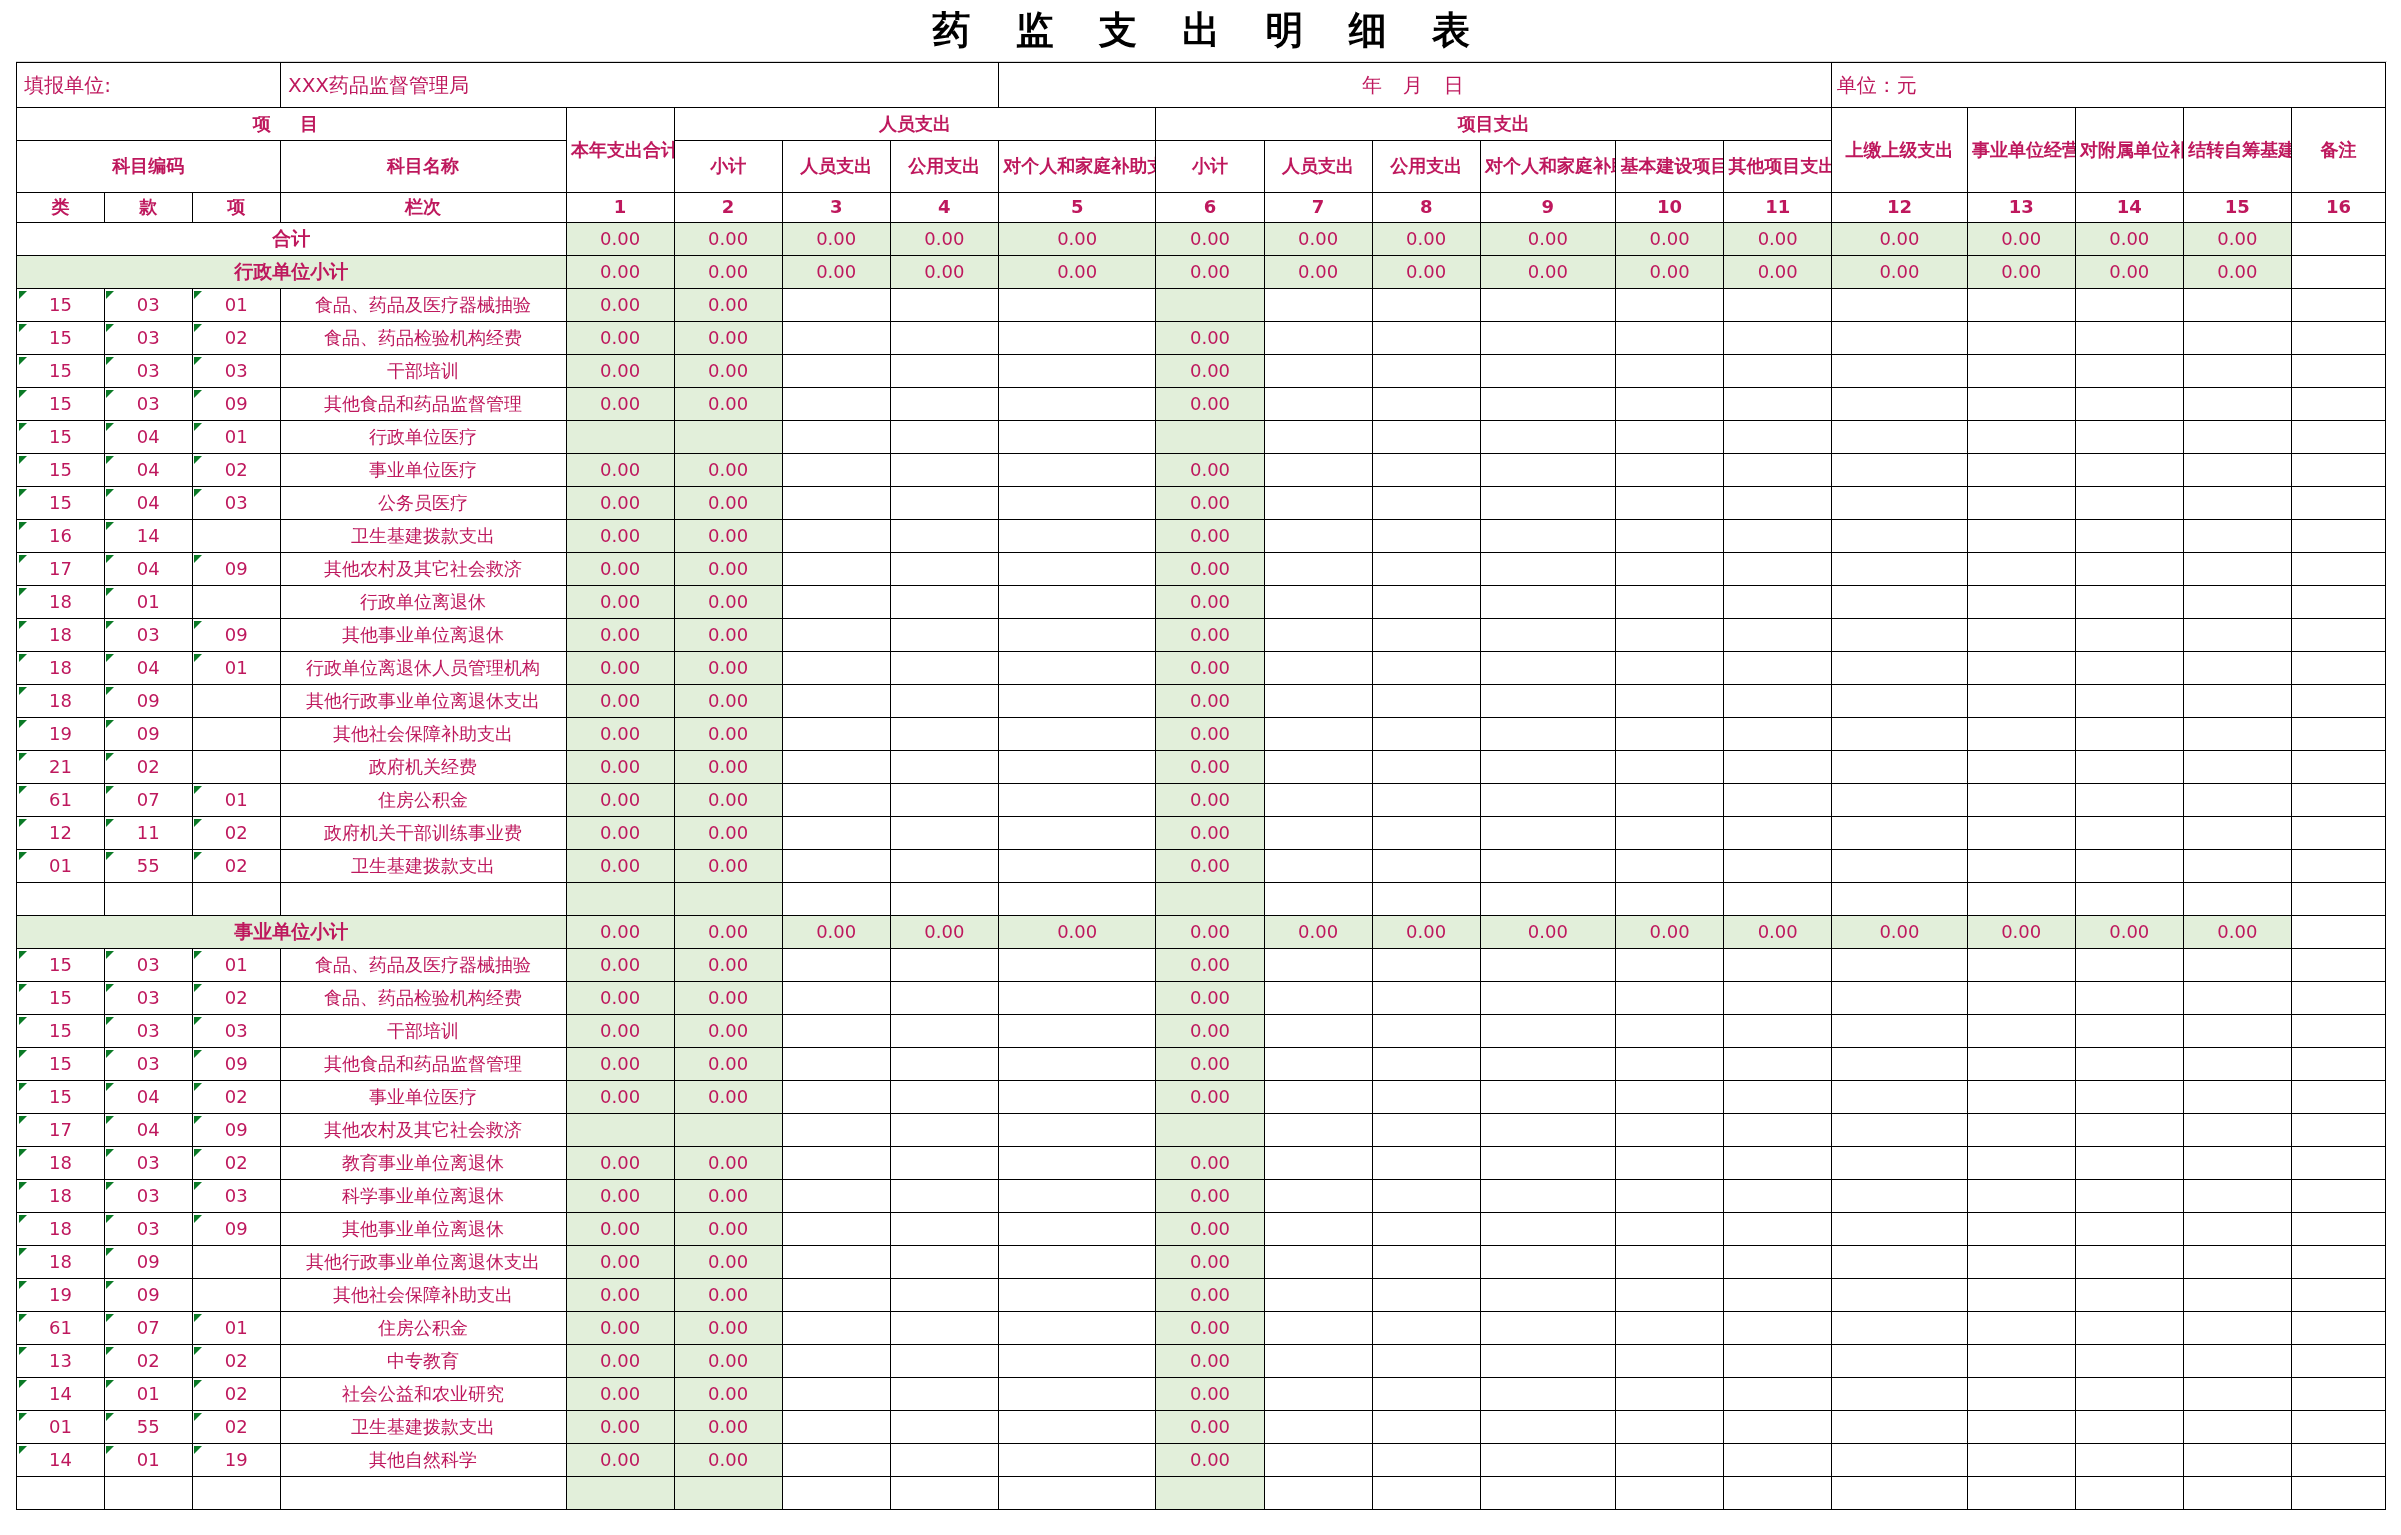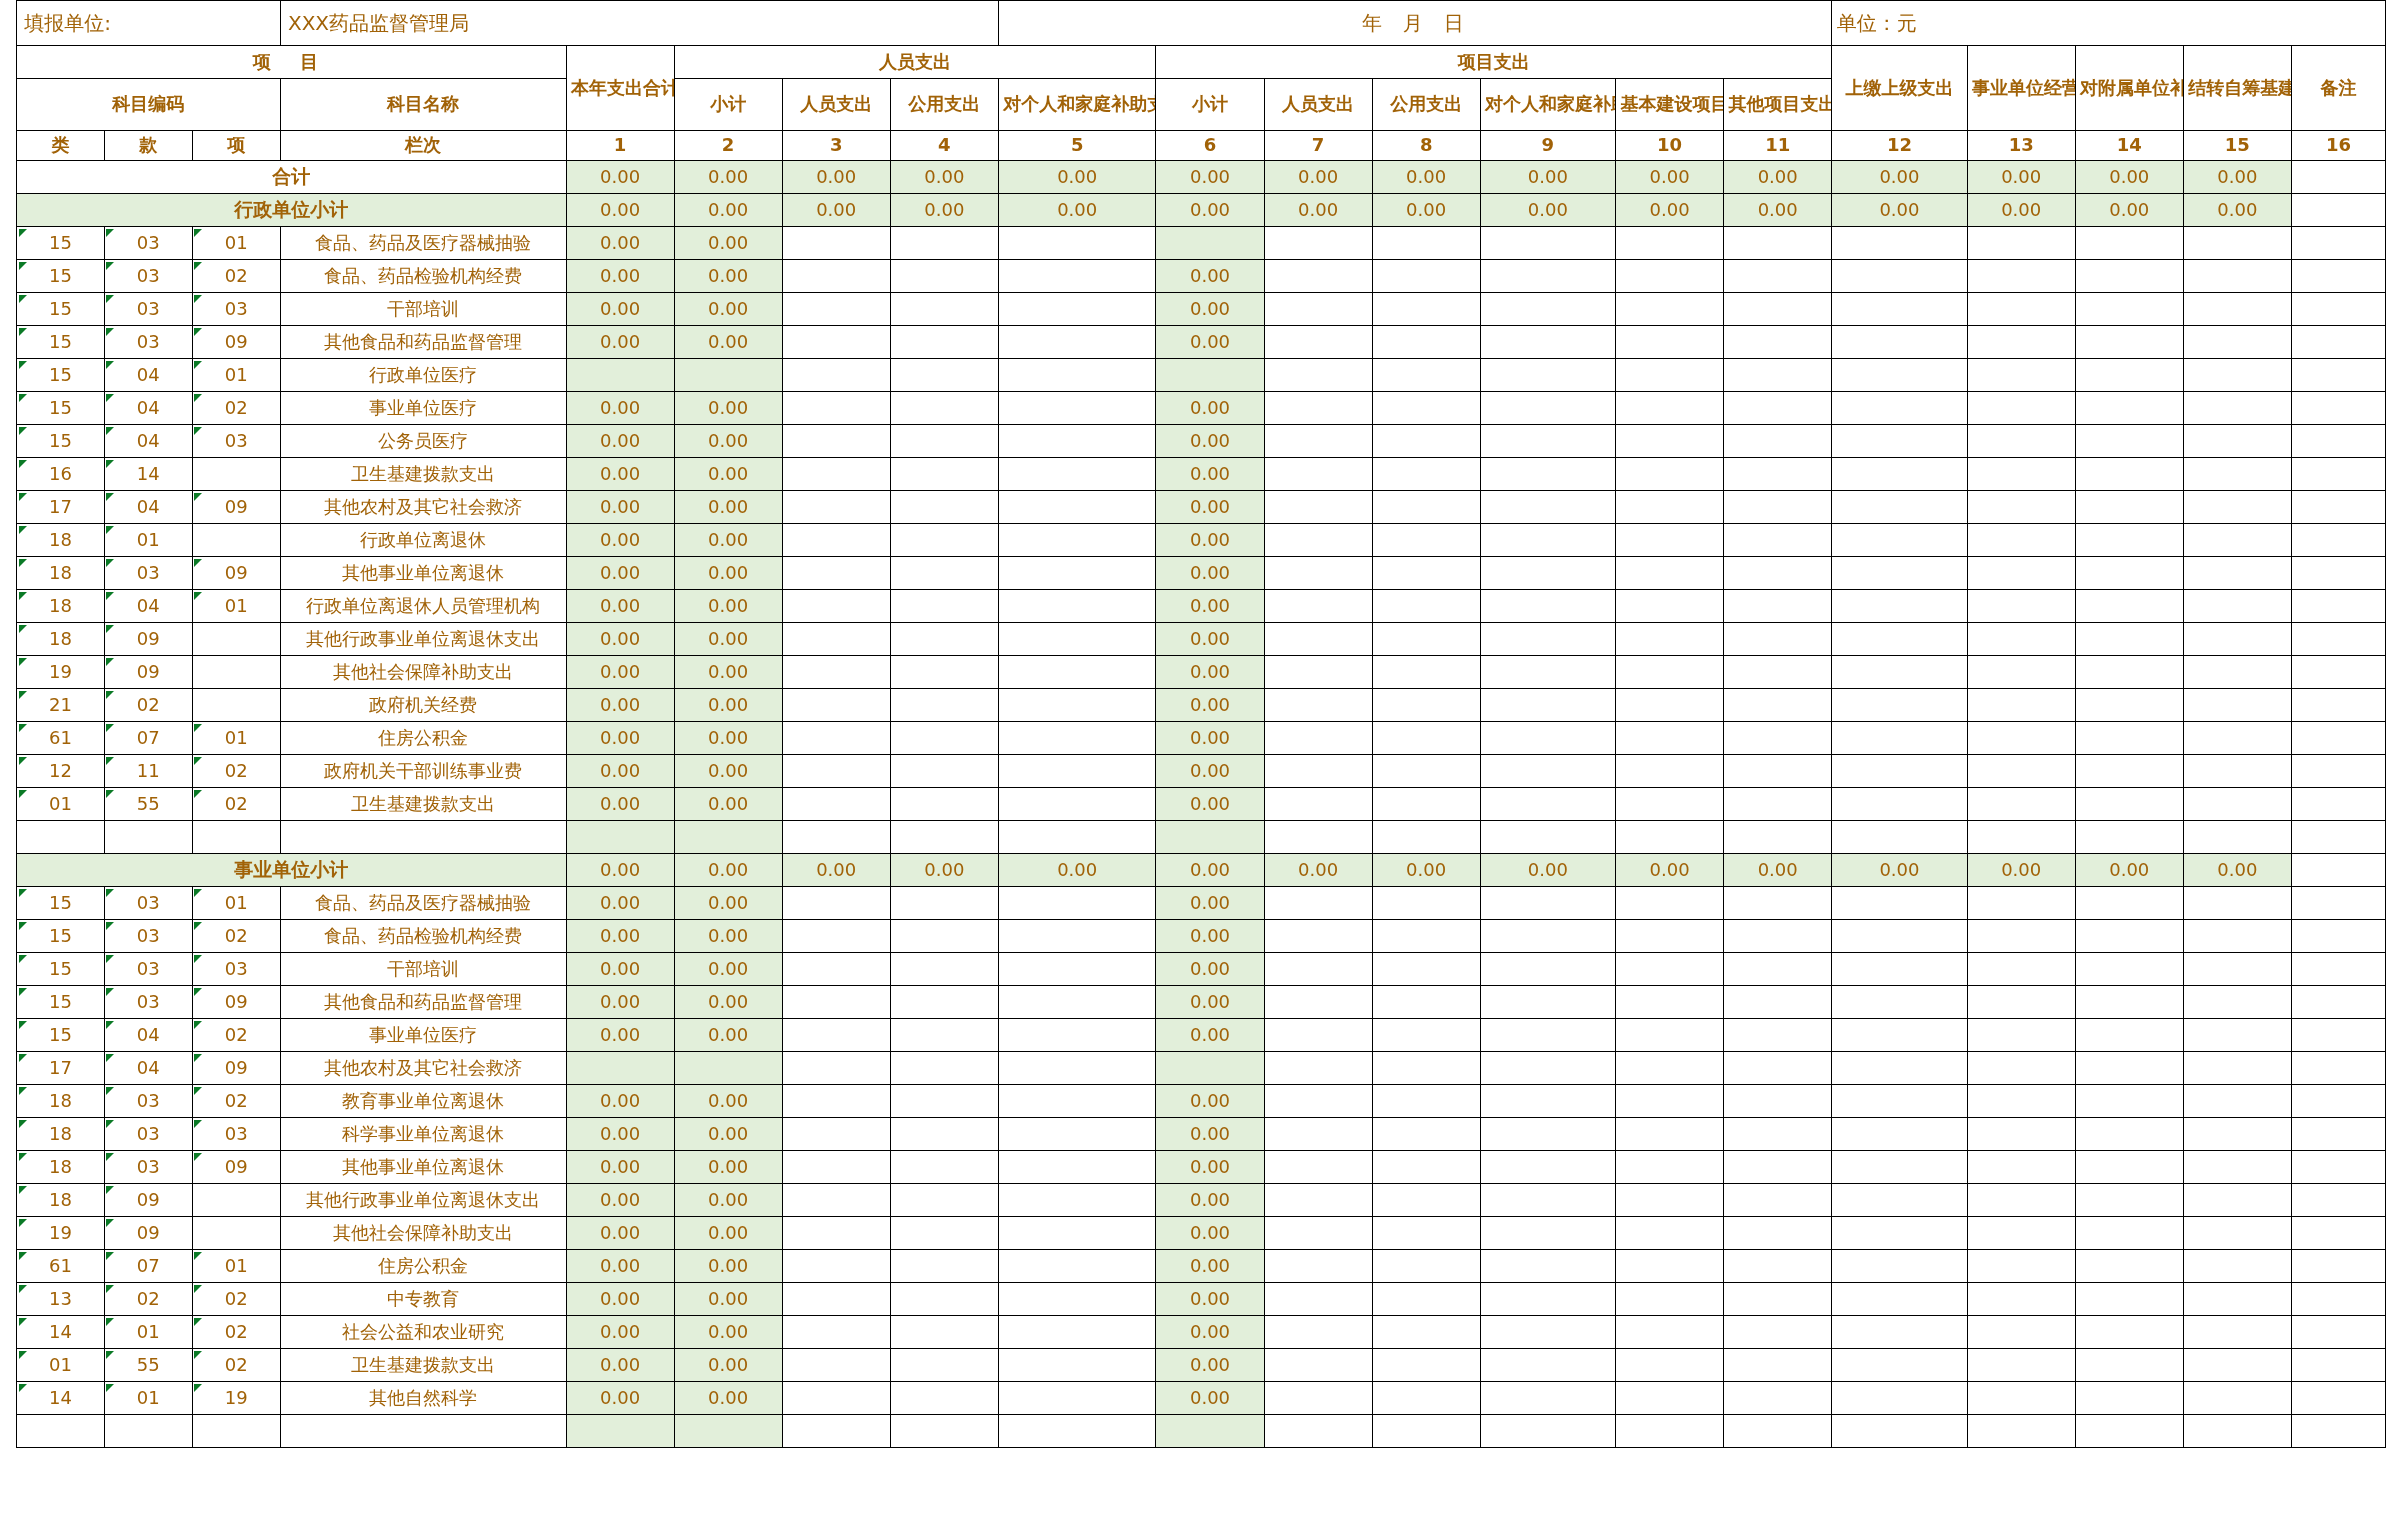--- a/index.html
+++ b/index.html
@@ -34,21 +34,21 @@
     letter-spacing: 16px;
     color: #000;
     padding-left: 16px;
     font-family: "DejaVu Sans", "Liberation Sans", sans-serif;
   }
   table.grid {
     border-collapse: collapse;
     table-layout: fixed;
     width: 2370px;
     font-size: 18px;
-    color: #a16207;
+    color: #be185d;
   }
   table.grid td {
     border: 1.5px solid #000;
     padding: 0 4.4px;
     box-sizing: border-box;
     vertical-align: middle;
     text-align: center;
     line-height: 1.12;
     overflow: hidden;
     white-space: nowrap;
@@ -82,20 +82,23 @@
     width: 0; height: 0;
     border-top: 8px solid #0b7a26;
     border-right: 8px solid transparent;
   }
 </style>
 </head>
 <body>
 
 <div class="sheet">
 
+  <div class="title-row">
+    <div class="doc-title">药 监 支 出 明 细 表</div>
+  </div>
 
   <table class="grid">
     <colgroup>
       <col style="width:87px">
         <col style="width:87px">
         <col style="width:87px">
       <col style="width:283px">
       <col style="width:107px">
       <col style="width:107px">
         <col style="width:107px">

